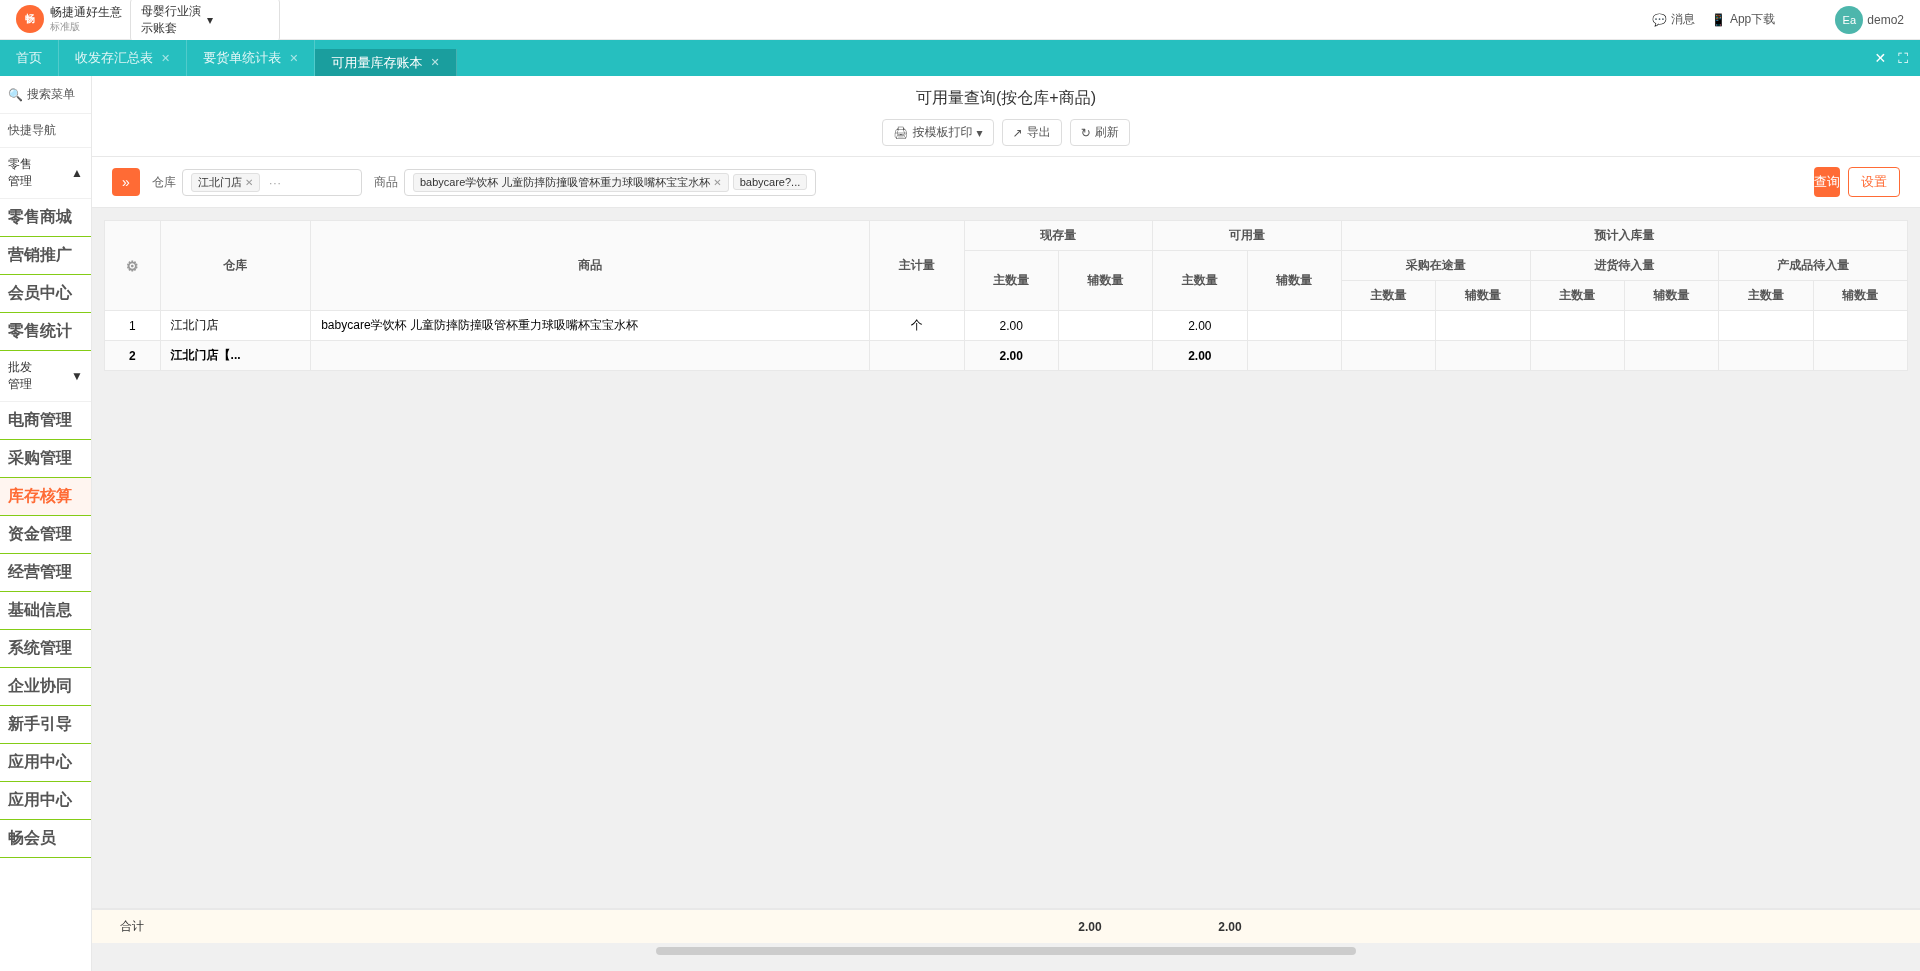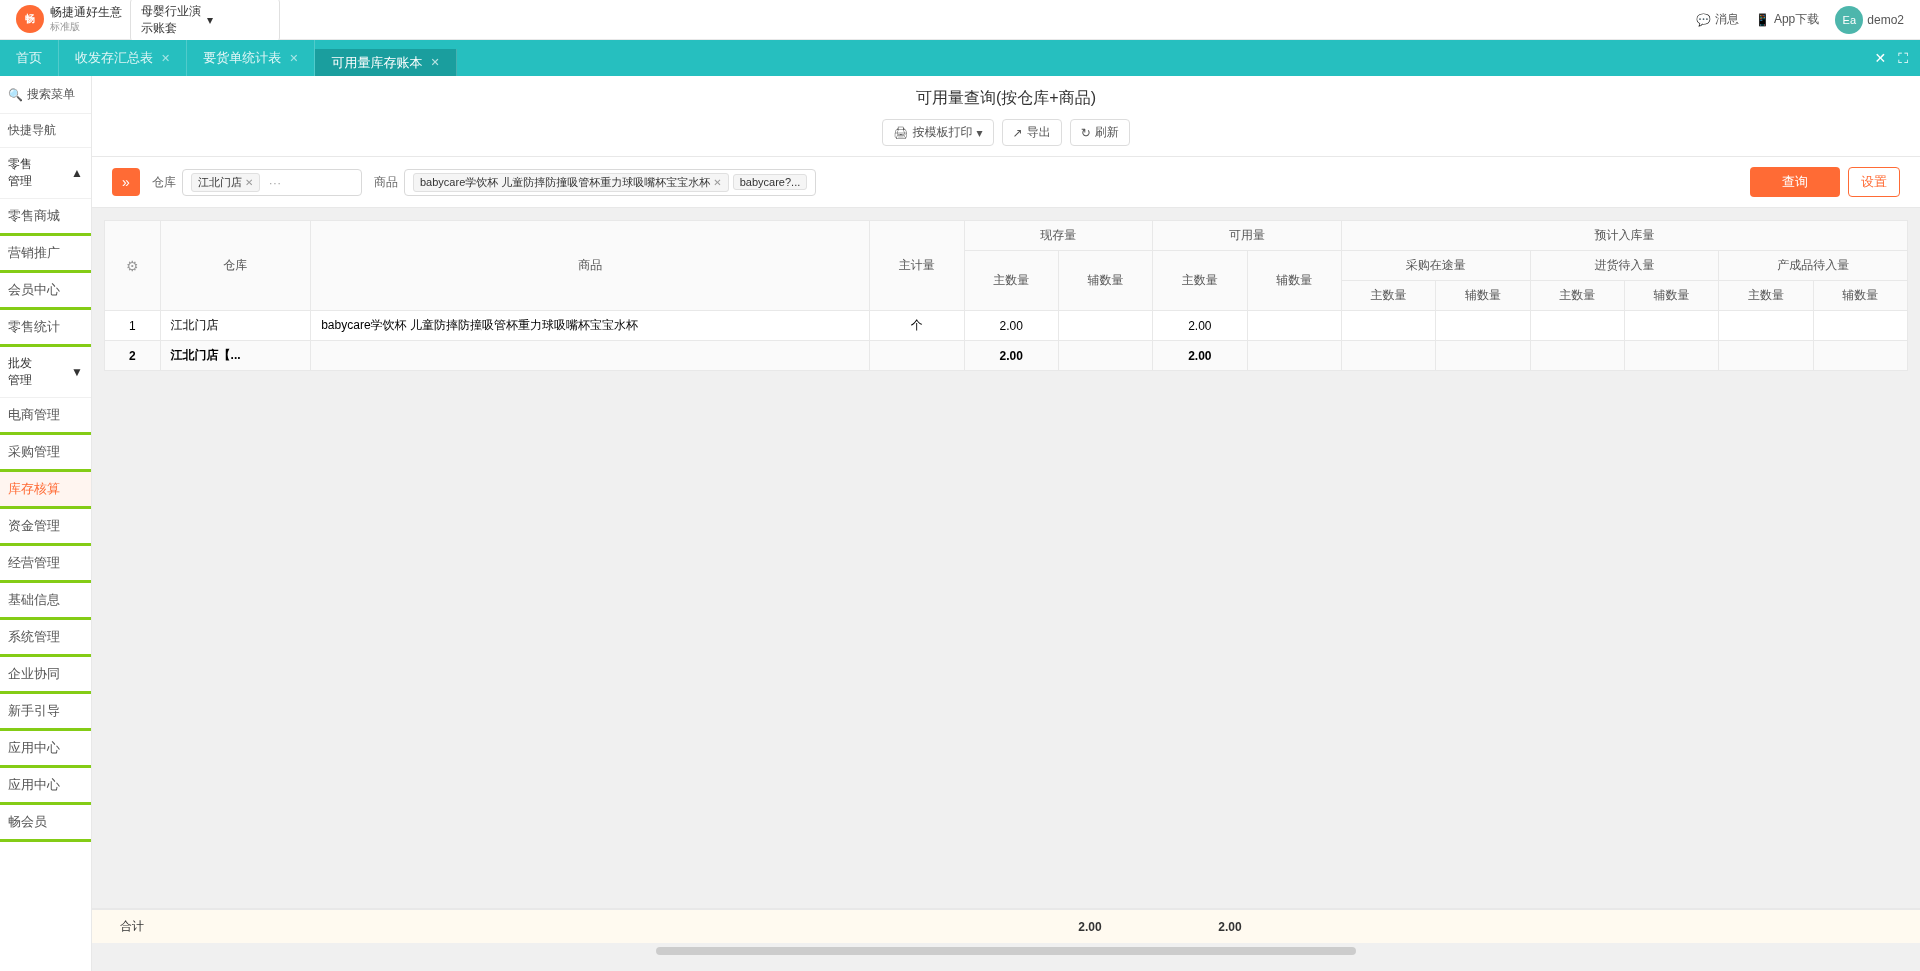--- a/index.html
+++ b/index.html
@@ -18,21 +18,21 @@
     }
     .top-bar-left { display: flex; align-items: center; gap: 8px; }
     .logo { display: flex; align-items: center; gap: 6px; }
     .logo-icon { width: 28px; height: 28px; background: #ff6b35; border-radius: 50%; display: flex; align-items: center; justify-content: center; color: white; font-size: 10px; font-weight: bold; }
     .logo-text { font-size: 12px; color: #333; line-height: 1.2; }
     .logo-sub { font-size: 10px; color: #999; }
     .industry-select { display: flex; align-items: center; gap: 4px; padding: 4px 10px; border: 1px solid #e0e0e0; border-radius: 4px; background: #fff; cursor: pointer; font-size: 12px; color: #333; min-width: 150px; }
     .industry-select span { flex: 1; }
     .top-bar-right { display: flex; align-items: center; gap: 16px; }
     .top-right-item { display: flex; align-items: center; gap: 4px; font-size: 12px; color: #555; cursor: pointer; }
-    .avatar { width: 28px; height: 28px; background: #4db6ac; border-radius: 50%; display: flex; align-items: center; justify-content: center; color: white; font-size: 11px; }
+    .avatar { width: 28px; height: 28px; background: #4db6ac; border-radius: 50%; display: flex; align-items: center; justify-content: center; color: white; font-size: 11px; margin-left: 44px; }
 
     
     .nav-tabs {
       height: 36px;
       background: #26bfbf;
       display: flex;
       align-items: stretch;
       flex-shrink: 0;
       padding-left: 0;
     }
@@ -97,24 +97,25 @@
       justify-content: space-between;
       padding: 8px 8px;
       font-size: 12px;
       color: #333;
       cursor: pointer;
       border-bottom: 1px solid #f0f0f0;
       gap: 35px;
     }
     .sidebar-item {
       padding: 8px 8px;
-      font-size: 13px;
+      font-size: 16px;
       color: #555;
       cursor: pointer;
-      border-bottom: 3px solid #84cc16;
+      border-bottom: 1px solid #84cc16;
+      font-weight: bold;
     }
     .sidebar-item.active { color: #ff6b35; background: #fff5f0; }
 
     
     .content { flex: 1; display: flex; flex-direction: column; overflow: hidden; background: #f0f0f0; }
 
     
     .page-header {
       background: #fff;
       padding: 12px 20px 0 20px;
@@ -155,33 +156,33 @@
     }
     .filter-tag {
       background: #f5f5f5; border: 1px solid #e0e0e0;
       border-radius: 3px; padding: 1px 6px;
       font-size: 11px; color: #333;
       display: flex; align-items: center; gap: 3px;
     }
     .filter-tag .x { color: #999; cursor: pointer; font-size: 10px; }
     .filter-more-btn { color: #aaa; cursor: pointer; font-size: 13px; margin-left: 4px; }
     .filter-actions { margin-left: auto; display: flex; gap: 8px; }
-    .btn-query { background: #ff6b35; color: white; border: none; border-radius: 4px; padding: 5px 32px; cursor: pointer; font-size: 13px; }
+    .btn-query { background: #ff6b35; color: white; border: none; border-radius: 4px; padding: 5px 0; cursor: pointer; font-size: 13px; }
     .btn-settings { background: #fff; color: #ff6b35; border: 1px solid #ff6b35; border-radius: 4px; padding: 5px 12px; cursor: pointer; font-size: 13px; }
 
     
     .table-area { flex: 1; overflow: auto; padding: 12px; }
     .data-table { width: 100%; border-collapse: collapse; background: #fff; font-size: 12px; }
     .data-table th, .data-table td {
       border: 1px solid #e8e8e8;
       padding: 6px 10px;
       text-align: center;
       white-space: nowrap;
     }
-    .data-table th { background: #fafafa; color: #555; font-weight: 400; }
+    .data-table th { background: #fafafa; color: #555; font-weight: 700; }
     .data-table .group-header th { background: #fafafa; }
     .data-table td.text-left { text-align: left; }
     .col-wide { min-width: 220px; text-align: left !important; }
 
     
     .table-footer {
       background: #fffaf0;
       border-top: 2px solid #e8e8e8;
       padding: 8px 28px;
       display: flex;

